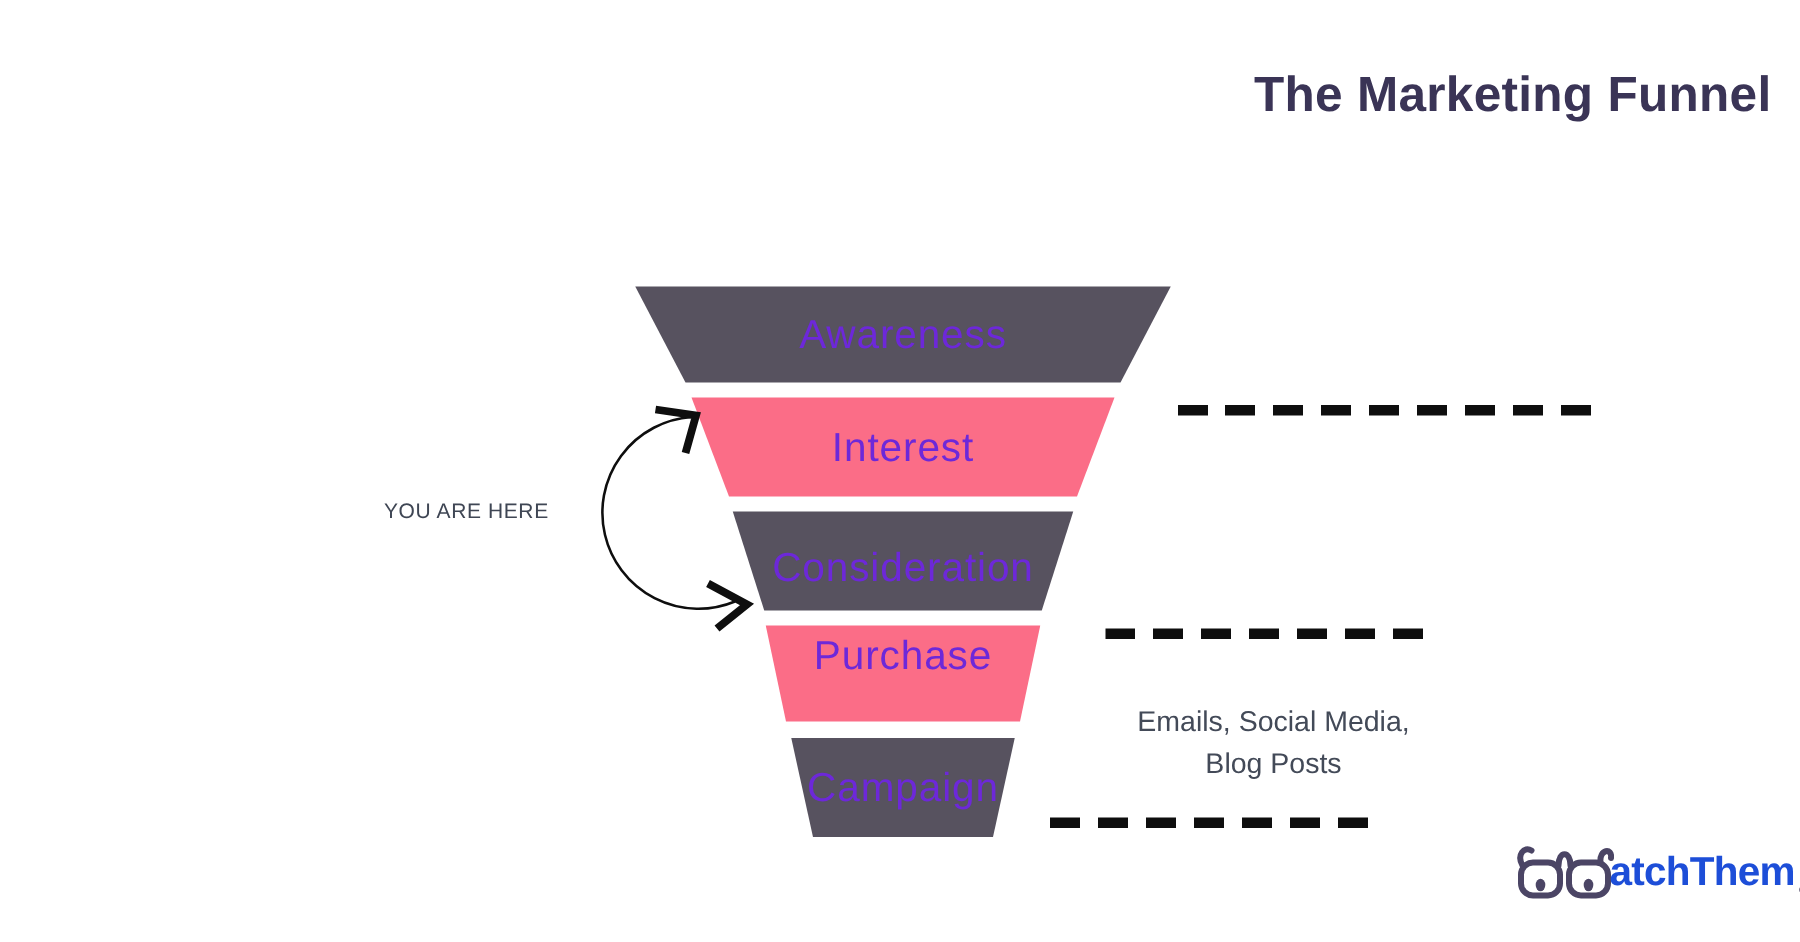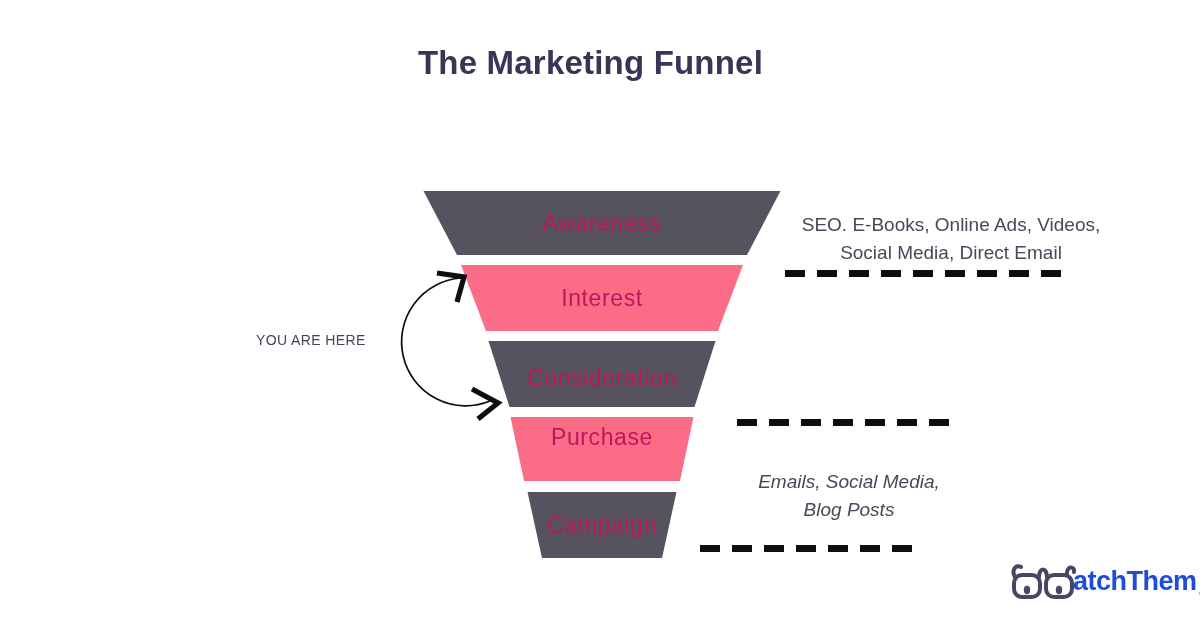--- a/index.html
+++ b/index.html
@@ -2,35 +2,35 @@
 <html><head>
 <meta charset="utf-8">
 <style>
   html,body{margin:0;padding:0;}
   body{
     width:1200px;height:628px;background:#ffffff;position:relative;overflow:hidden;
     font-family:"Liberation Sans", sans-serif;
   }
   .canvas{position:absolute;inset:0;}
   .page-title{
-    position:absolute;top:44px;left:0;width:1181px;text-align:center;
+    position:absolute;top:44px;left:0;width:1181px;text-align:right;
     font-size:33px;font-weight:700;color:#3A3456;letter-spacing:0.2px;
   }
   #funnel-svg,#arrow-svg{position:absolute;left:0;top:0;width:1200px;height:628px;}
   .stage-label{
     position:absolute;left:427px;width:350px;display:flex;align-items:center;justify-content:center;
-    color:#be185d;font-size:23px;font-weight:300;letter-spacing:0.6px;pointer-events:none;
+    color:#6d28d9;font-size:27px;font-weight:300;letter-spacing:0.6px;pointer-events:none;
   }
   .annotation{
     position:absolute;text-align:center;font-size:19px;line-height:28px;
     color:#434A58;white-space:pre-line;
   }
   .ann-1{left:791px;top:211px;width:320px;}
   .ann-2{left:745px;top:301px;width:332px;}
-  .ann-3{left:714px;top:468px;width:270px;font-style:italic;}
+  .ann-3{left:714px;top:468px;width:270px;}
   .dash{
     position:absolute;height:7px;
     background:repeating-linear-gradient(90deg,#0e0e0e 0 20px,transparent 20px 32px);
   }
   .dash-1{left:785px;top:270px;width:281px;}
   .dash-2{left:737px;top:419px;width:215px;}
   .dash-3{left:700px;top:545px;width:218px;}
   .you-are-here{
     position:absolute;left:256px;top:332px;width:150px;
     font-size:14px;color:#3F4654;letter-spacing:0.4px;white-space:nowrap;
@@ -67,22 +67,20 @@
     </div>
 
   <svg id="arrow-svg" xmlns="http://www.w3.org/2000/svg">
     <path d="M 461,278 A 64,64 0 1 0 490,401" fill="none" stroke="#0e0e0e" stroke-width="1.7"></path>
     <path d="M 437,273 L 464,277 L 457,302" fill="none" stroke="#0e0e0e" stroke-width="5.2" stroke-linejoin="miter"></path>
     <path d="M 472,389 L 498,403 L 478,419" fill="none" stroke="#0e0e0e" stroke-width="5.2" stroke-linejoin="miter"></path>
   </svg>
 
   <div class="you-are-here">YOU ARE HERE</div>
 
-  <div class="annotation ann-1">SEO. E-Books, Online Ads, Videos,
-Social Media, Direct Email</div>
   <div class="dash dash-1"></div>
 
   <div class="dash dash-2"></div>
 
   <div class="annotation ann-3">Emails, Social Media,
 Blog Posts</div>
   <div class="dash dash-3"></div>
 
   <div class="logo">
     <svg width="66" height="40" viewBox="0 0 66 40" xmlns="http://www.w3.org/2000/svg">

